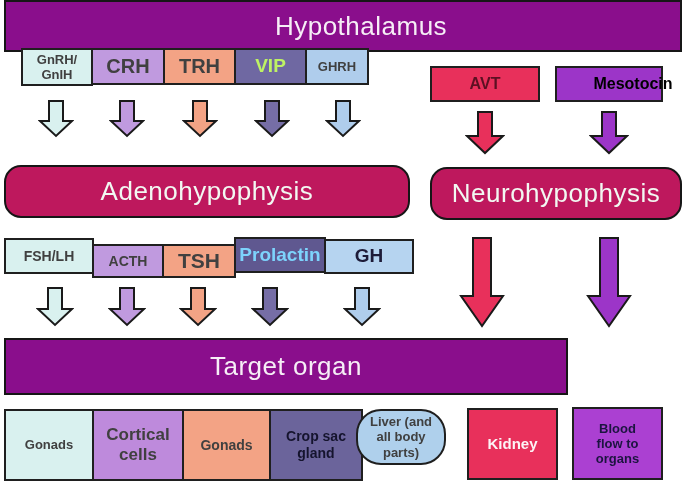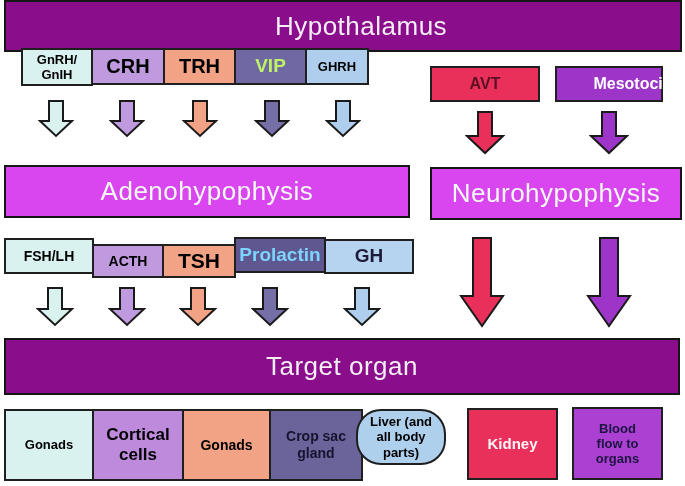--- a/index.html
+++ b/index.html
@@ -6,24 +6,24 @@
   .canvas{
     position:relative;width:685px;height:486px;background:#ffffff;
     font-family:"Liberation Sans",sans-serif;overflow:hidden;
   }
   .banner{
     position:absolute;display:flex;align-items:center;justify-content:center;
     border:2px solid #161616;box-sizing:border-box;color:#f6eef6;
     font-size:26px;font-weight:400;letter-spacing:.5px;
   }
   .banner.purple{background:#8A0E8C;}
-  .banner.green{background:#d946ef;color:#f2f8f2;}
+  .banner.green{background:#be185d;color:#f2f8f2;border-radius:17px;}
   .box{
     position:absolute;display:flex;align-items:center;justify-content:center;
-    border:2px solid #1f1f1f;box-sizing:border-box;color:#000000;
+    border:2px solid #1f1f1f;box-sizing:border-box;color:#404040;
     font-weight:bold;text-align:center;white-space:pre-line;line-height:1.18;
     z-index:2;
   }
   
   .cyan{background:#D9F1EF;}
   .lav{background:#C09ADF;}
   .salmon{background:#F3A385;}
   .slate{background:#6F68A2;color:#bef264;}
   .slate-dark{background:#5F5890;color:#7dd3fc;}
   .lblue{background:#AFCDEC;}
@@ -31,32 +31,32 @@
   .vpurple{background:#9C35C8;}
   .vpurple-light{background:#AB40D2;}
   
   .b-gnrh{left:21px;top:48px;width:72px;height:38px;font-size:13px;}
   .b-crh{left:91px;top:48px;width:74px;height:37px;font-size:20px;}
   .b-trh{left:163px;top:48px;width:73px;height:37px;font-size:20px;}
   .b-vip{left:234px;top:48px;width:73px;height:37px;font-size:19px;}
   .b-ghrh{left:305px;top:48px;width:64px;height:37px;font-size:13px;}
   
   .b-avt{left:430px;top:66px;width:110px;height:36px;font-size:16px;color:#5c1022;}
-  .b-meso{left:555px;top:66px;width:108px;height:36px;font-size:16px;color:#ffffff;padding-left:48px;}
+  .b-meso{left:555px;top:66px;width:108px;height:36px;font-size:16px;color:#000000;padding-left:48px;}
   
   .b-fshlh{left:4px;top:238px;width:90px;height:36px;font-size:14px;}
   .b-acth{left:92px;top:244px;width:72px;height:34px;font-size:14px;}
   .b-tsh{left:162px;top:244px;width:74px;height:34px;font-size:21px;}
   .b-prl{left:234px;top:237px;width:92px;height:36px;font-size:19px;}
   .b-gh{left:324px;top:239px;width:90px;height:35px;font-size:19px;color:#1d1b38;background:#B6D4F0;}
   
   .bn-hypo{left:4px;top:0;width:678px;height:52px;padding-left:36px;}
   .bn-adeno{left:4px;top:165px;width:406px;height:53px;}
   .bn-neuro{left:430px;top:167px;width:252px;height:53px;}
-  .bn-target{left:4px;top:338px;width:676px;height:57px;}
+  .bn-target{left:4px;top:338px;width:564px;height:57px;}
   
   .b-gonads{left:4px;top:409px;width:90px;height:72px;font-size:13px;}
   .b-cortical{left:92px;top:409px;width:92px;height:72px;font-size:17px;background:#BE8ADC;}
   .b-thyroid{left:182px;top:409px;width:89px;height:72px;font-size:14px;}
   .b-cropsac{left:269px;top:409px;width:94px;height:72px;font-size:14px;background:#6B649B;color:#1d1b38;}
   .b-cropsac{color:#15142e;}
   .b-liver{left:356px;top:409px;width:90px;height:56px;font-size:13px;background:#AFD0EC;border-radius:25px;}
   .b-kidney{left:467px;top:408px;width:91px;height:72px;font-size:15px;color:#fdf4f6;}
   .b-blood{left:572px;top:407px;width:91px;height:73px;font-size:13px;color:#1c1440;}
   

